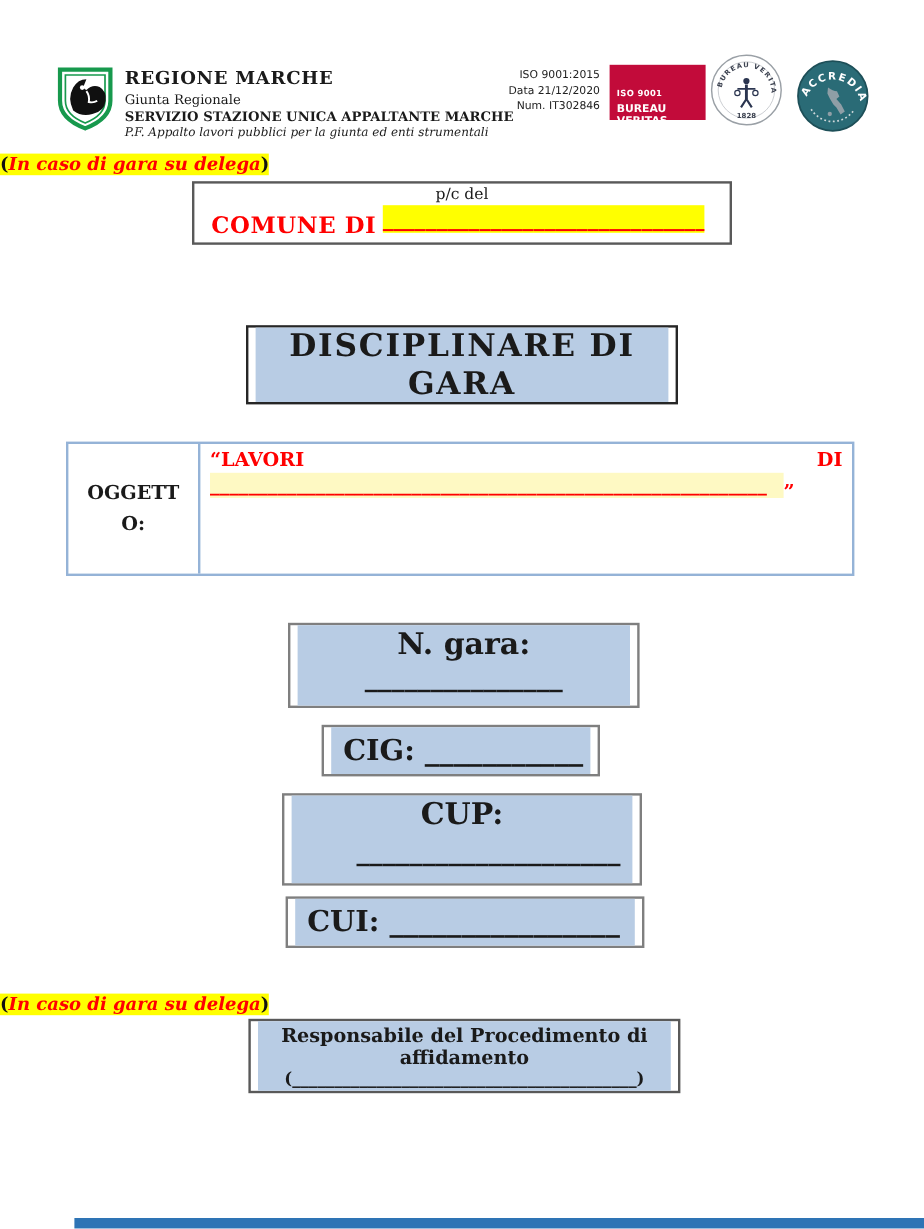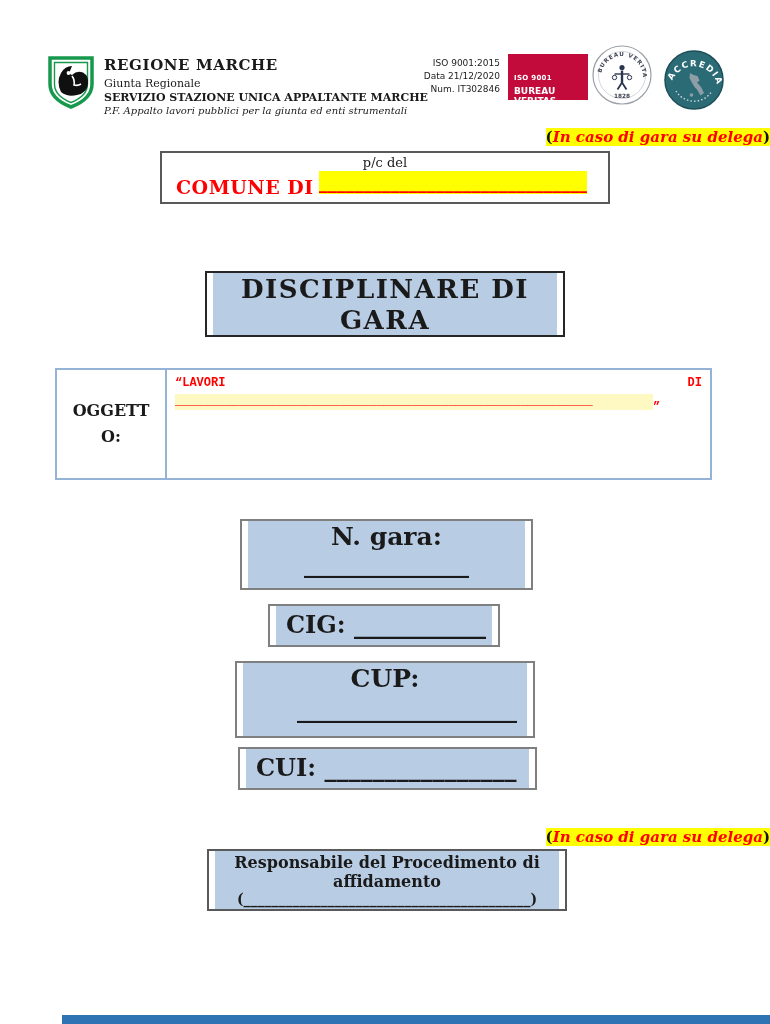--- a/index.html
+++ b/index.html
@@ -17,21 +17,21 @@
              font-family:"DejaVu Sans",sans-serif;font-size:9px;line-height:13px;color:#222;}
   #bv-box{position:absolute;left:508px;top:54px;width:80px;height:46px;background:#c20b3a;
           color:#fff;font-family:"DejaVu Sans",sans-serif;padding:20px 0 0 6px;box-sizing:border-box;}
   .bv-iso{font-size:7px;font-weight:bold;letter-spacing:.3px;}
   .bv-name{font-size:9px;font-weight:bold;margin-top:4px;}
   .bv-sub{font-size:7px;margin-top:1px;}
   #bv-seal{position:absolute;left:591px;top:44px;}
   #accredia-seal{position:absolute;left:663px;top:49px;}
 
   
-  .delega{position:absolute;left:0;right:0;text-align:right;font-size:15px;font-weight:bold;}
+  .delega{position:absolute;left:0;right:0;text-align:left;font-size:15px;font-weight:bold;}
   .delega .hl{background:#ffff00;}
   .delega .paren{color:#111;}
   .delega .inner{color:#ff0000;font-style:italic;}
   #delega1{top:128px;}
   #delega2{top:828px;}
 
   
   #comune-box{position:absolute;left:160px;top:151px;width:450px;height:53px;
               border:2px solid #595959;box-sizing:border-box;background:#fff;}
   .comune-intro{text-align:center;font-size:13px;margin-top:2px;}
@@ -51,21 +51,21 @@
   
   #oggetto{position:absolute;left:55px;top:368px;width:657px;height:112px;
            border:2px solid #95b3d7;box-sizing:border-box;display:grid;
            grid-template-columns:110px 1fr;grid-template-rows:58px 1fr;}
   #og-label{grid-row:1 / span 2;border-right:2px solid #95b3d7;display:flex;
             align-items:center;justify-content:center;text-align:center;
             font-weight:bold;font-size:16px;line-height:26px;white-space:pre-line;}
   #og-row1{border-bottom:2px solid #95b3d7;padding:2px 8px 0 8px;font-weight:bold;font-size:16px;}
   #og-row1 .j{text-align:justify;text-align-last:justify;line-height:27px;}
   #og-row1 .l2{line-height:24px;}
-  #og-row2{padding:2px 8px 0 8px;color:#ff0000;font-weight:bold;font-size:12px;font-family:Liberation Mono, monospace;}
+  #og-row2{padding:2px 8px 0 8px;color:#ff0000;font-weight:bold;font-size:16px;}
   #og-row2 .lineA{display:flex;justify-content:space-between;line-height:22px;}
   .works-blank{display:inline-block;width:478px;overflow:hidden;white-space:nowrap;
                background:#fef9c3;color:#ff0000;line-height:1.3;}
 
   
   .code-frame{border:2px solid #7f7f7f;}
   #gara-box{left:240px;top:519px;width:293px;height:71px;}
   #cig-box{left:268px;top:604px;width:232px;height:43px;}
   #cup-box{left:235px;top:661px;width:300px;height:77px;}
   #cui-box{left:238px;top:747px;width:299px;height:43px;}

